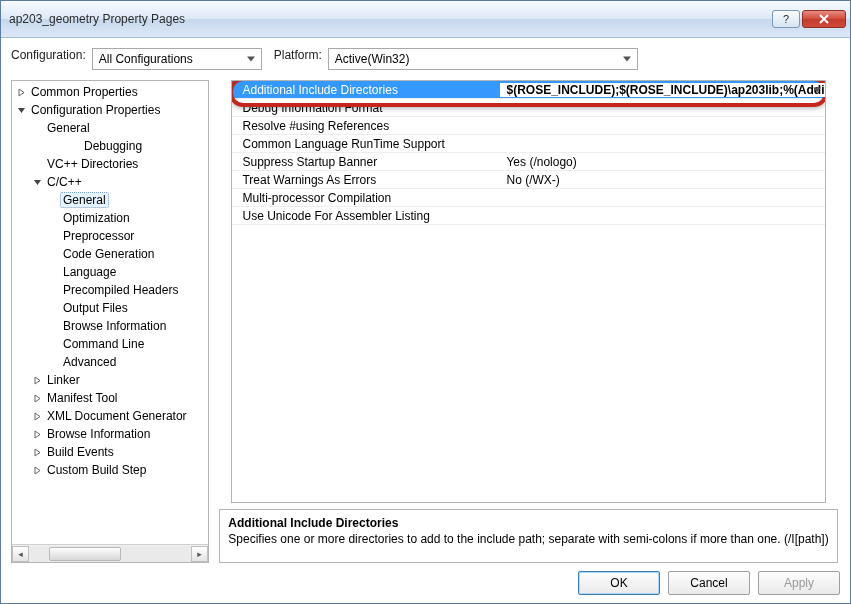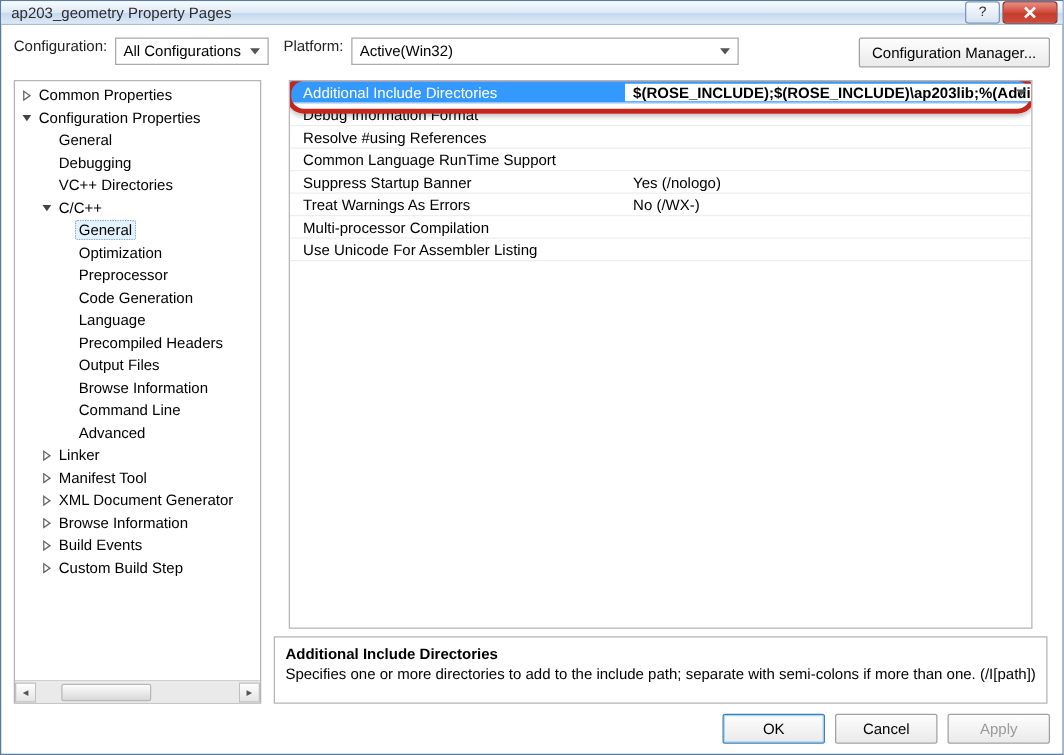--- a/index.html
+++ b/index.html
@@ -1,18 +1,18 @@
 <!DOCTYPE html>
 <html><head>
 <meta charset="utf-8">
 <style>
   * { box-sizing: border-box; margin: 0; padding: 0; }
   html, body { width: 851px; height: 604px; font-family: "Segoe UI", Tahoma, sans-serif; font-size: 12px; overflow: hidden; }
   .window { width: 851px; height: 604px; border: 1px solid #5a7ca0; background: #fff; display: flex; flex-direction: column; }
-  .titlebar { height: 19px; background: linear-gradient(#f7fbff,#dde8f6 50%,#c6d8ee 51%,#dde8f6); display: flex; align-items: center; padding: 0 4px 0 8px; border-bottom: 1px solid #a6bdd6; }
+  .titlebar { height: 37px; background: linear-gradient(#f7fbff,#dde8f6 50%,#c6d8ee 51%,#dde8f6); display: flex; align-items: center; padding: 0 4px 0 8px; border-bottom: 1px solid #a6bdd6; }
   .titlebar-title { flex: 1; color: #2b2b2b; font-size: 12px; }
   .titlebtn { width: 28px; height: 18px; margin-left: 2px; border: 1px solid #7a99b8; border-radius: 3px; background: linear-gradient(#f9fcff,#d7e4f2); color: #2b2b2b; display: flex; align-items: center; justify-content: center; font-size: 11px; }
   .titlebtn.close { width: 44px; background: linear-gradient(#e98c82,#d1493a 50%,#c33b2b 51%,#d1493a); border-color: #8c2e22; color: #fff; font-weight: bold; }
   .body { flex: 1; display: flex; flex-direction: column; padding: 10px 10px 8px 10px; }
   .toprow { display: flex; align-items: flex-start; gap: 6px; margin-bottom: 10px; }
   .label { color: #222; }
   .combo { height: 22px; border: 1px solid #a9a9a9; background: #fff; display: flex; align-items: center; padding: 0 18px 0 6px; position: relative; }
   .combo::after { content: ""; position: absolute; right: 6px; top: 50%; transform: translateY(-50%); border-left: 4px solid transparent; border-right: 4px solid transparent; border-top: 5px solid #555; }
   .btn { height: 24px; border: 1px solid #a0a0a0; background: linear-gradient(#fdfdfd,#eaeaea); padding: 0 10px; display: flex; align-items: center; border-radius: 2px; cursor: default; }
   .btn.default { border-color: #3c7fb1; box-shadow: inset 0 0 0 1px #a8d8ff; }
@@ -54,31 +54,28 @@
     <div class="titlebtn close">
       <svg width="10" height="10" viewBox="0 0 10 10">
           <path d="M1 1 L9 9 M9 1 L1 9" stroke="#fff" stroke-width="2" fill="none"></path>
         </svg>
     </div>
   </div>
 
   <div class="body">
     <div class="toprow">
       <span class="label">Configuration:</span>
-      <div class="combo" style="width:123px">
+      <div class="combo" style="width:170px">
         <span>All Configurations</span>
       </div>
       <span class="label" style="margin-left:6px">Platform:</span>
       <div class="combo" style="width:310px">
         <span>Active(Win32)</span>
       </div>
       <div style="flex:1"></div>
-      <div class="btn">
-        <span>Configuration Manager...</span>
-      </div>
     </div>
 
     <div class="main">
       <div class="treepane">
         <div class="treebody" id="treebody">
             <div class="treeitem" style="padding-left: 4px;">
               <span class="expander">
                 <svg width="9" height="9" viewBox="0 0 9 9">
                   <path d="M2 1 L7 4.5 L2 8 Z" fill="none" stroke="#666" stroke-width="1"></path>
                 </svg>
@@ -90,21 +87,21 @@
                 <svg width="9" height="9" viewBox="0 0 9 9">
                   <path d="M1 2 L8 2 L4.5 7 Z" fill="#444"></path>
                 </svg>
               </span>
               <span class="treelabel">Configuration Properties</span>
             </div>
             <div class="treeitem" style="padding-left: 20px;">
               <span class="expander"></span>
               <span class="treelabel">General</span>
             </div>
-            <div class="treeitem" style="padding-left: 20px;">
+            <div class="treeitem" style="padding-left: 20px; gap: 37px;">
               <span class="expander"></span>
               <span class="treelabel">Debugging</span>
             </div>
             <div class="treeitem" style="padding-left: 20px;">
               <span class="expander"></span>
               <span class="treelabel">VC++ Directories</span>
             </div>
             <div class="treeitem" style="padding-left: 20px;">
               <span class="expander">
                 <svg width="9" height="9" viewBox="0 0 9 9">

